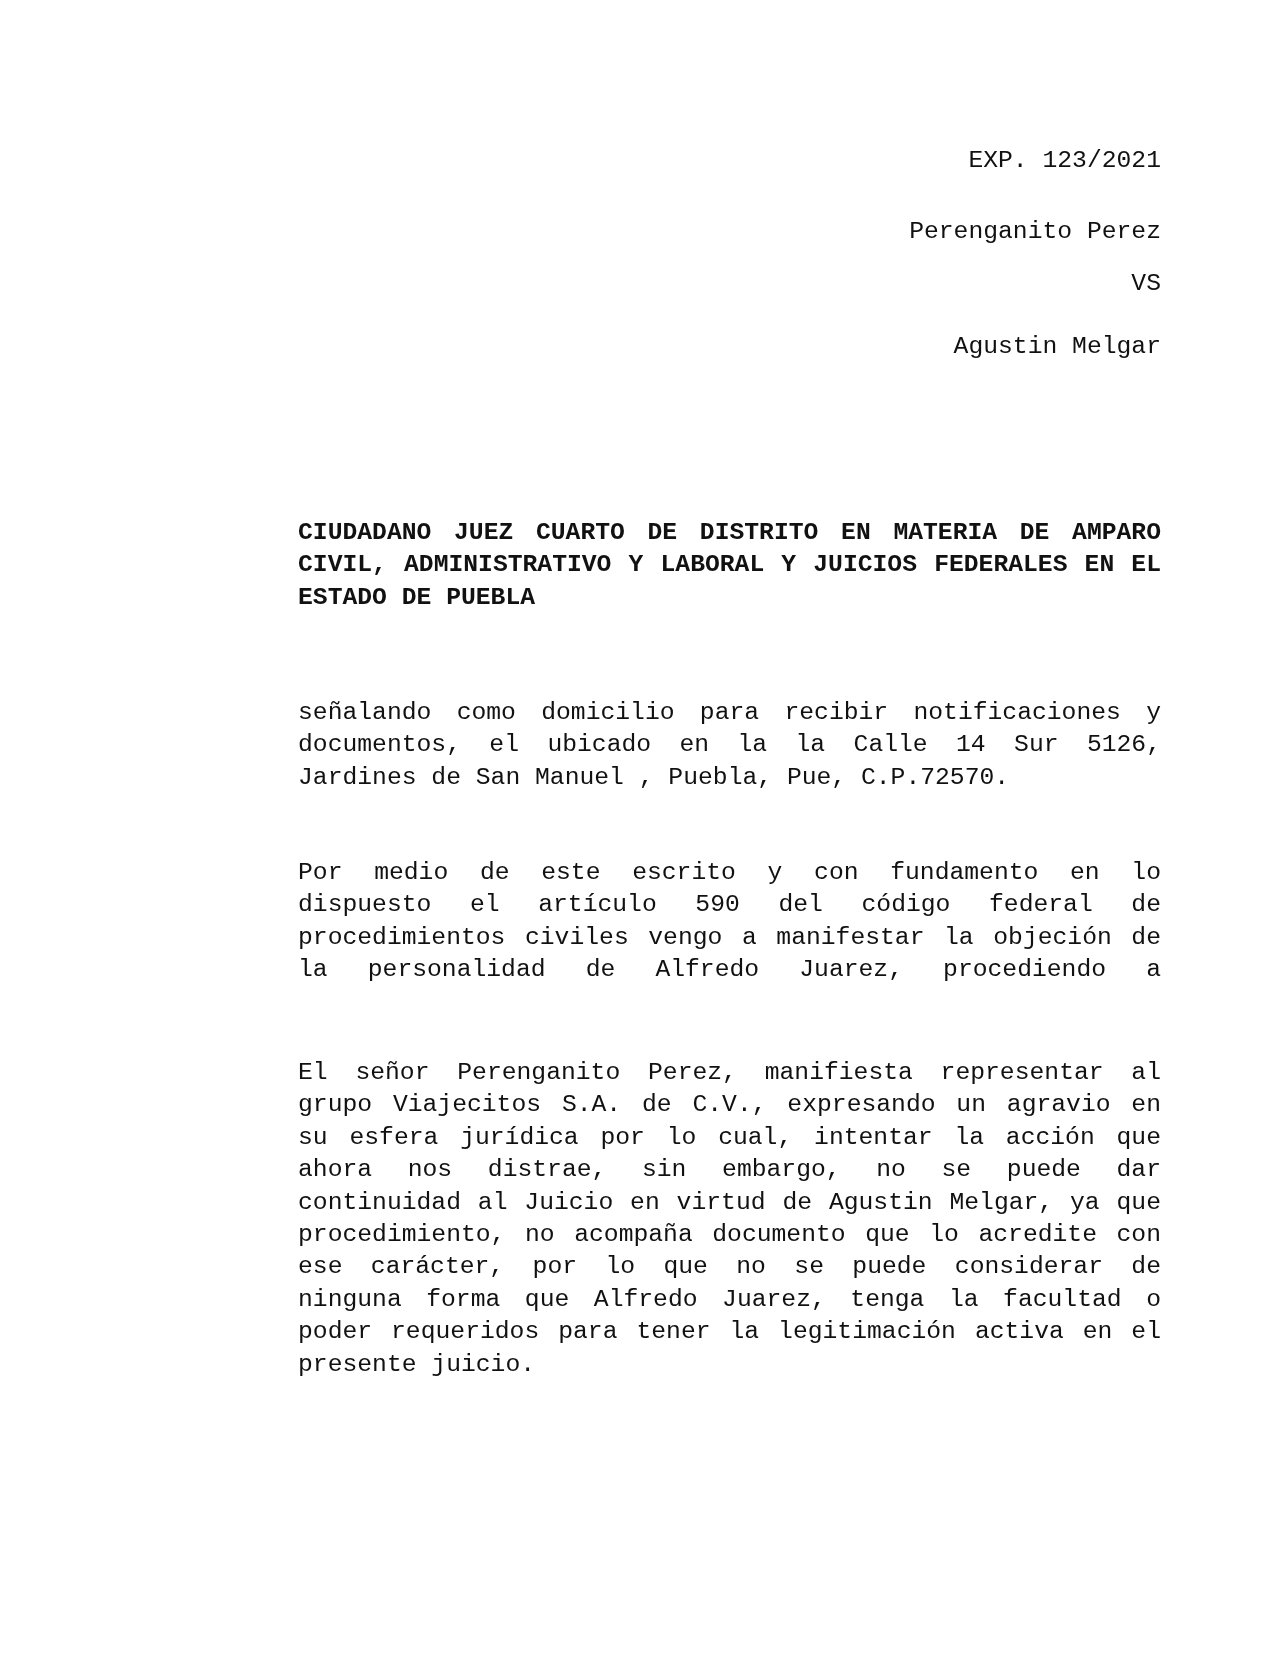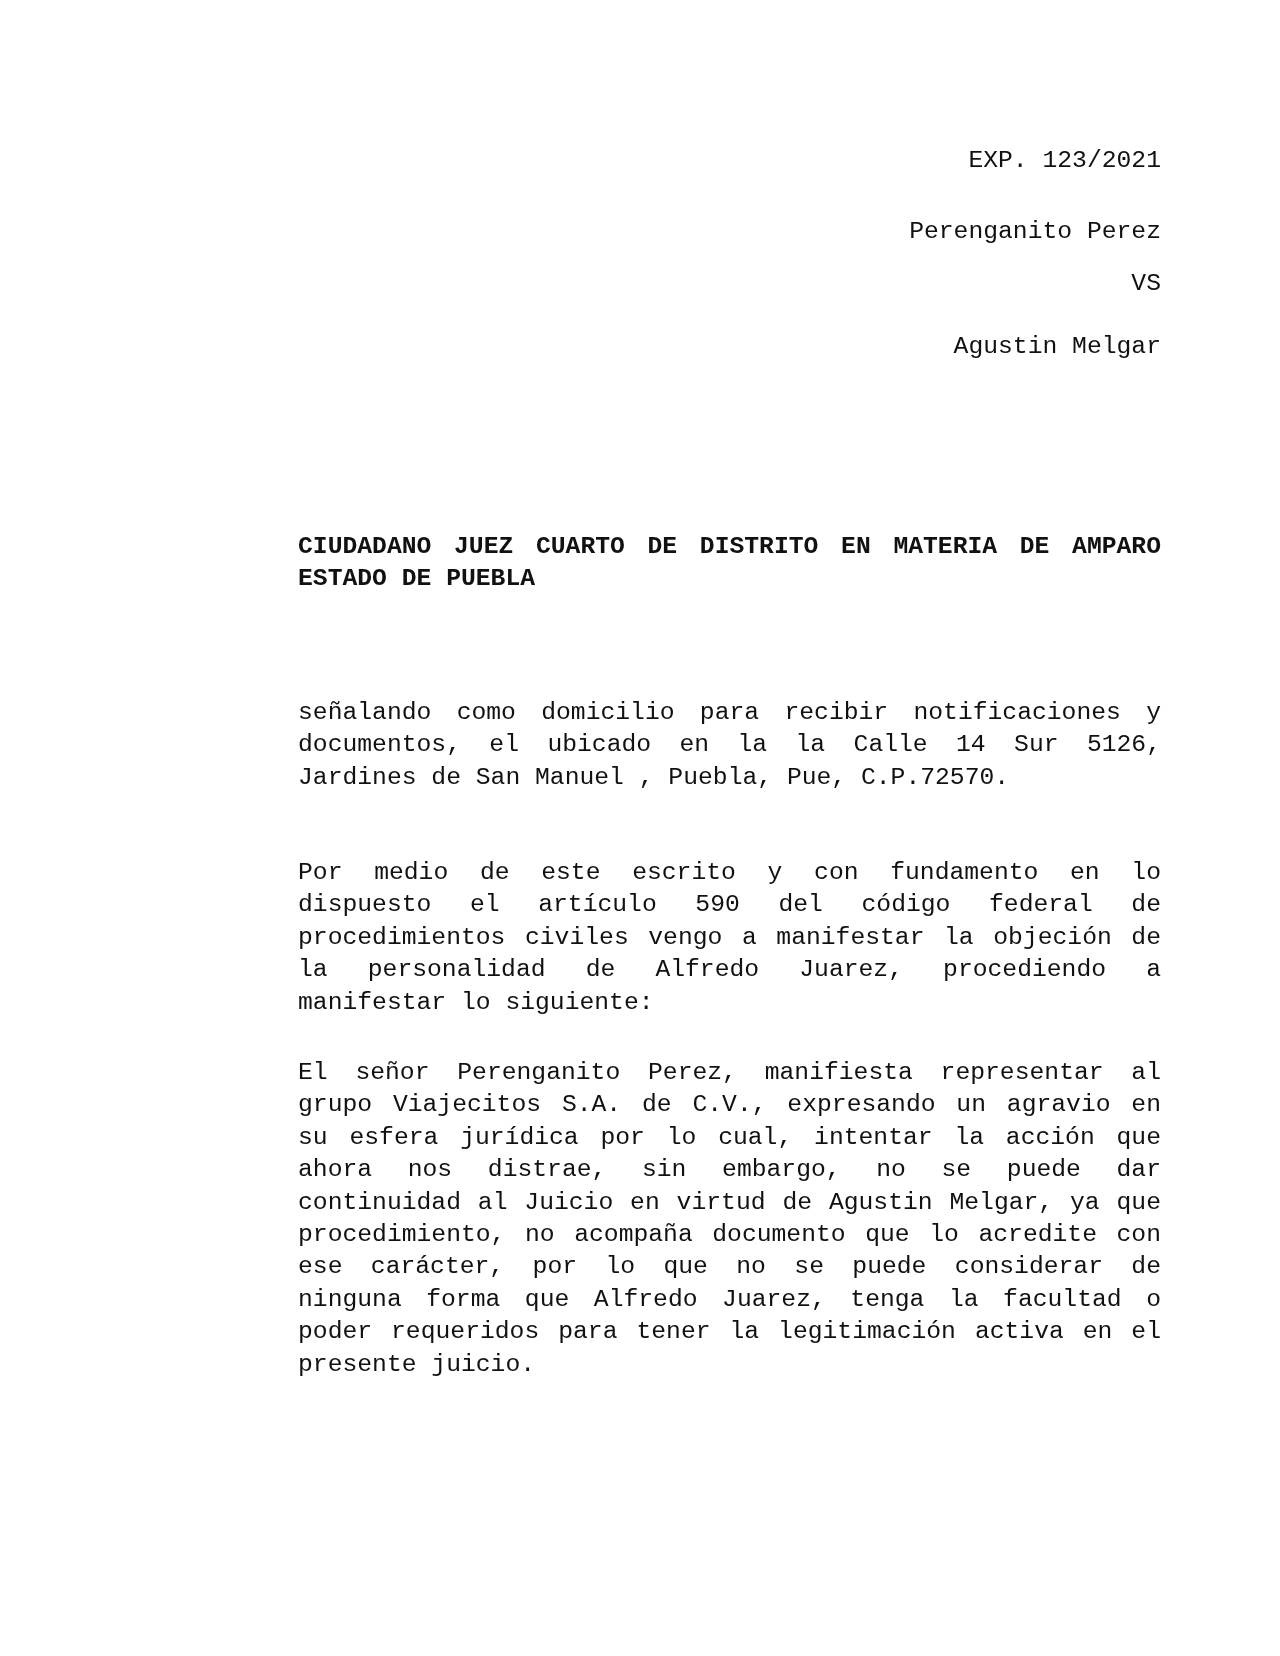--- a/index.html
+++ b/index.html
@@ -45,50 +45,49 @@
     text-align-last: justify;
     height: 32.4px;
     overflow: visible;
   }
   .block .ln.last {
     text-align: center;
     text-align-last: left;
   }
   .heading {
     font-weight: bold;
-    margin-top: 14px;
   }
 </style>
 </head>
 <body>
 
 <div class="page">
 
   <div class="hdr-line" style="top:144px">EXP. 123/2021</div>
   <div class="hdr-line" style="top:215px">Perenganito Perez</div>
   <div class="hdr-line" style="top:267px">VS</div>
   <div class="hdr-line" style="top:330px">Agustin Melgar</div>
 
   <div class="block heading" style="top:516px">
     <span class="ln">CIUDADANO JUEZ CUARTO DE DISTRITO EN MATERIA DE AMPARO</span>
+    <span class="ln">CIVIL, ADMINISTRATIVO Y LABORAL Y JUICIOS FEDERALES EN EL</span>
     <span class="ln last">ESTADO DE PUEBLA</span>
   </div>
 
   <div class="block" style="top:696px">
     <span class="ln">señalando como domicilio para recibir notificaciones y</span>
     <span class="ln">documentos, el ubicado en la la Calle 14 Sur 5126,</span>
     <span class="ln last">Jardines de San Manuel , Puebla, Pue, C.P.72570.</span>
   </div>
 
   <div class="block" style="top:856px">
     <span class="ln">Por medio de este escrito y con fundamento en lo</span>
     <span class="ln">dispuesto el artículo 590 del código federal de</span>
     <span class="ln">procedimientos civiles vengo a manifestar la objeción de</span>
     <span class="ln">la personalidad de Alfredo Juarez, procediendo a</span>
-    <span class="ln last">manifestar lo siguiente:</span>
   </div>
 
   <div class="block" style="top:1056px">
     <span class="ln">El señor Perenganito Perez, manifiesta representar al</span>
     <span class="ln">grupo Viajecitos S.A. de C.V., expresando un agravio en</span>
     <span class="ln">su esfera jurídica por lo cual, intentar la acción que</span>
     <span class="ln">ahora nos distrae, sin embargo, no se puede dar</span>
     <span class="ln">continuidad al Juicio en virtud de Agustin Melgar, ya que</span>
     <span class="ln">procedimiento, no acompaña documento que lo acredite con</span>
     <span class="ln">ese carácter, por lo que no se puede considerar de</span>

